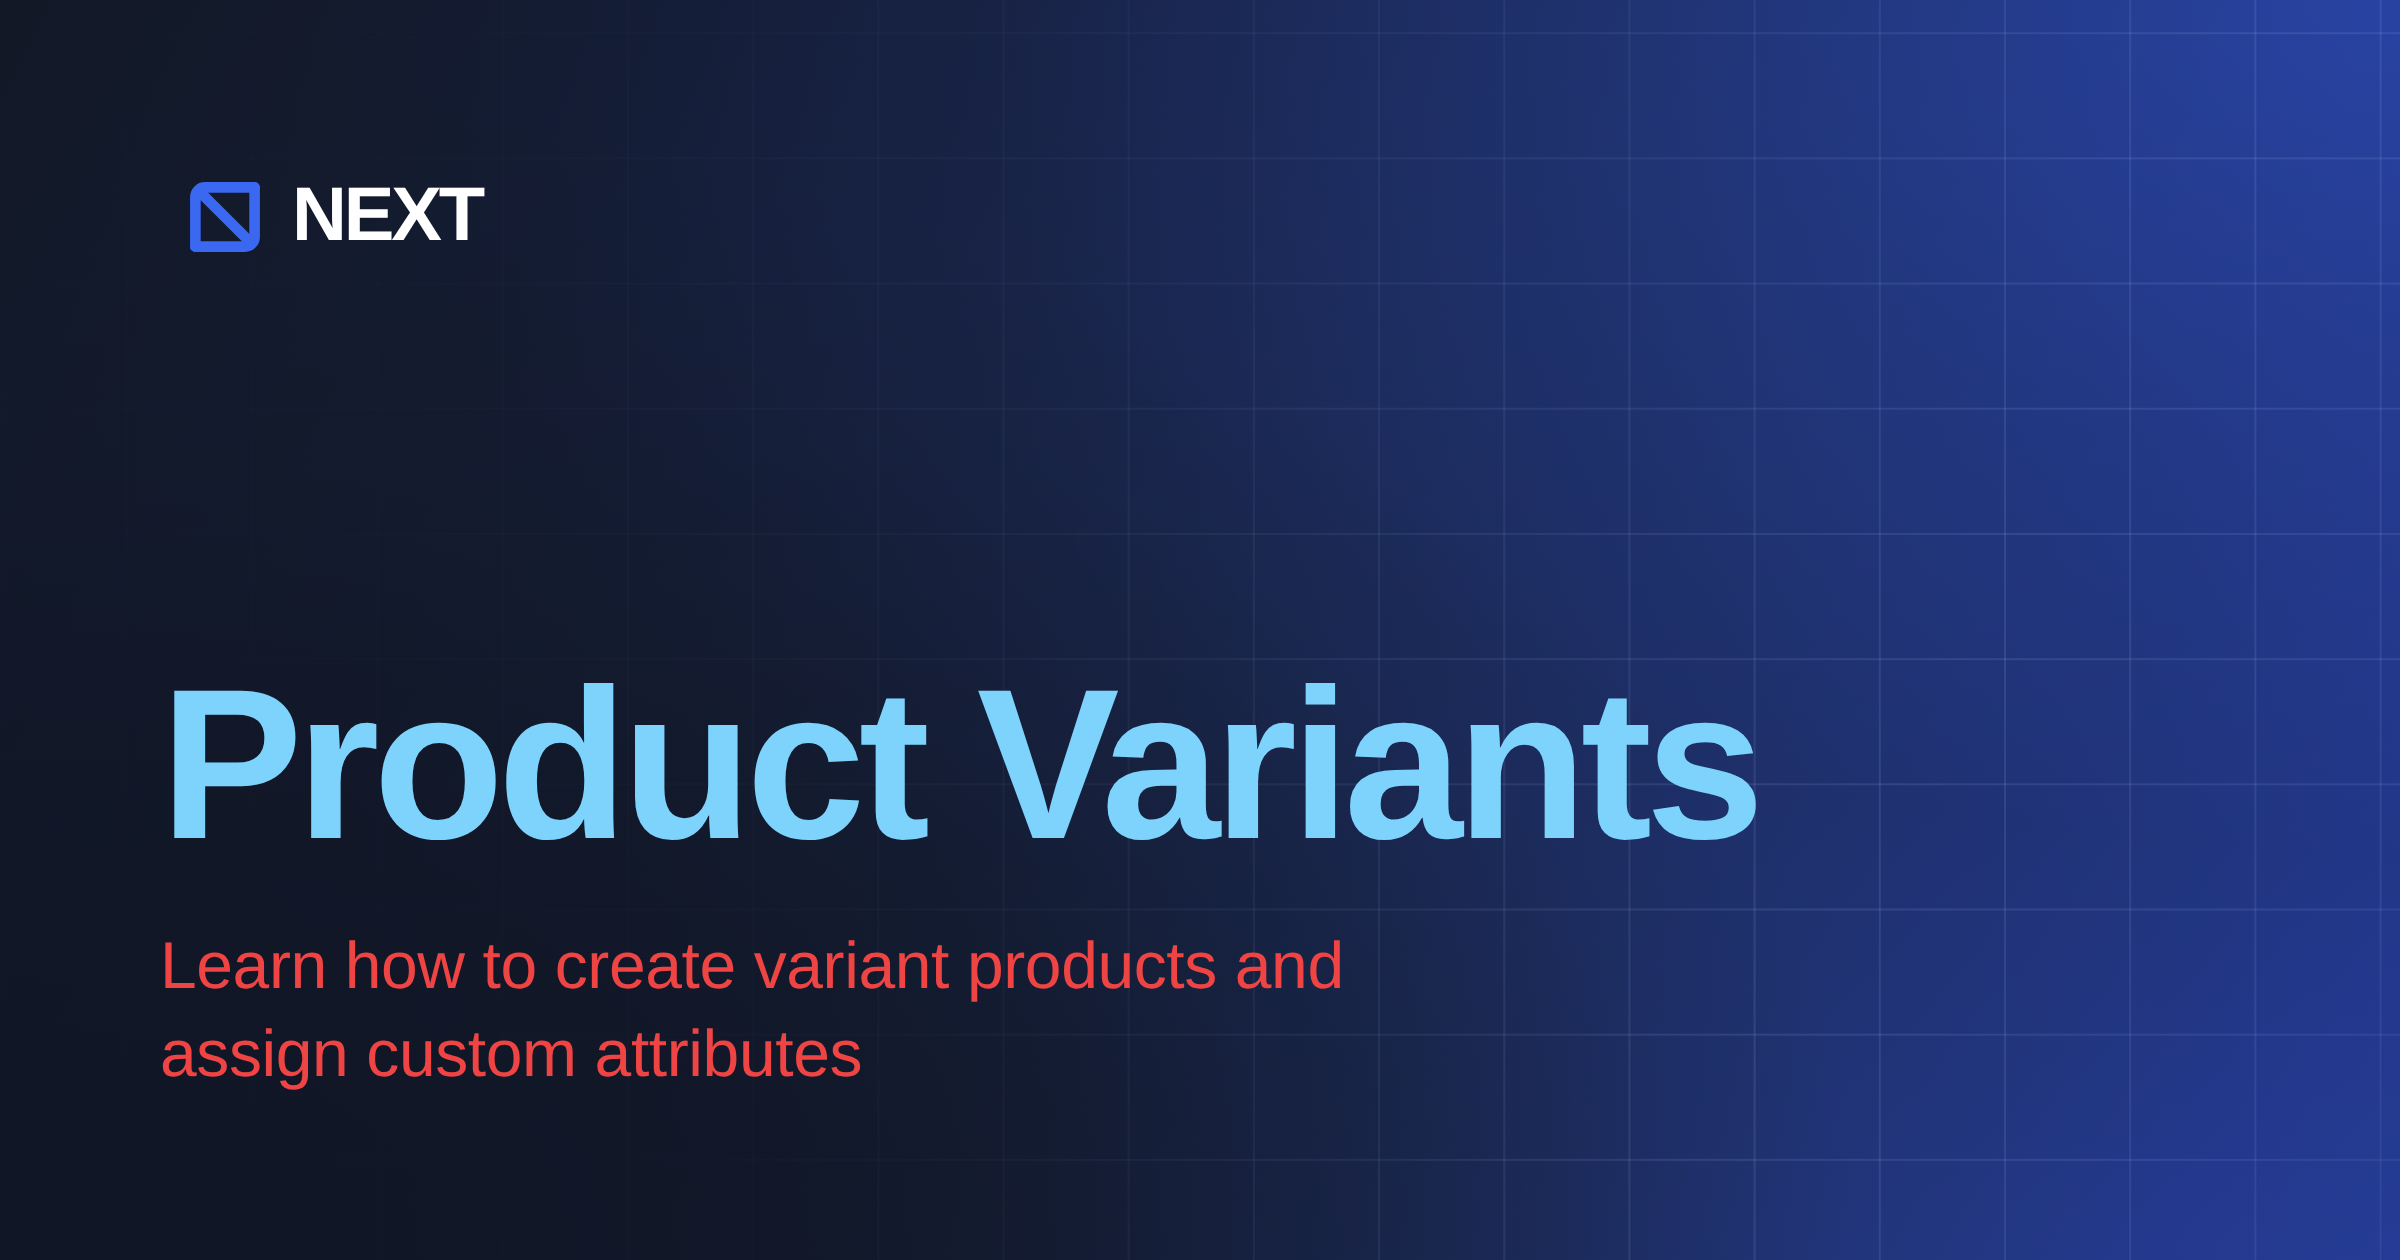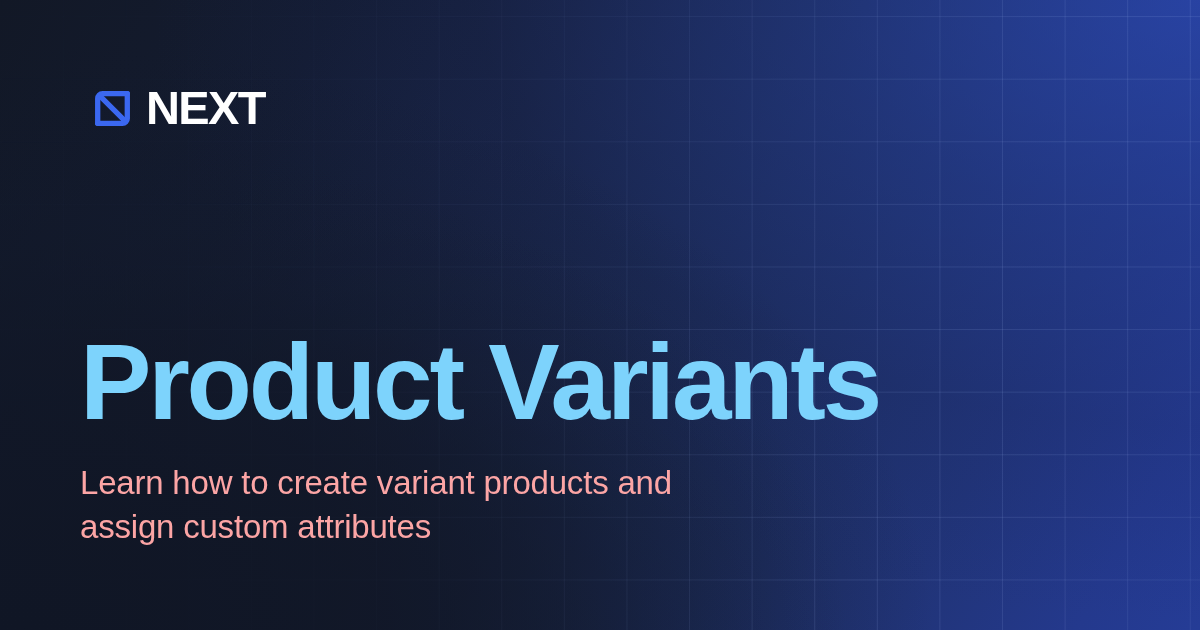--- a/index.html
+++ b/index.html
@@ -127,21 +127,21 @@
 
   .brand-mark {
     width: 49px;
     height: 49px;
     display: block;
     flex: 0 0 auto;
   }
 
   .brand-word {
     color: #ffffff;
-    font-size: 47px;
+    font-size: 38px;
     font-weight: 700;
     letter-spacing: -1.6px;
     line-height: 1;
     font-family: "Liberation Sans", sans-serif;
     white-space: nowrap;
     transform: translateY(-1px);
   }
 
   
   .headline-block {
@@ -156,21 +156,21 @@
     font-size: 107px;
     font-weight: 700;
     letter-spacing: -3.2px;
     line-height: 1.06;
     white-space: nowrap;
     font-family: "Liberation Sans", sans-serif;
   }
 
   .subhead {
     margin-top: 22px;
-    color: #fca5a5;
+    color: #ef4444;
     font-size: 33px;
     font-weight: 400;
     letter-spacing: -0.2px;
     line-height: 1.32;
     max-width: 760px;
     font-family: "Liberation Sans", sans-serif;
   }
 </style>
 </head>
 <body>

